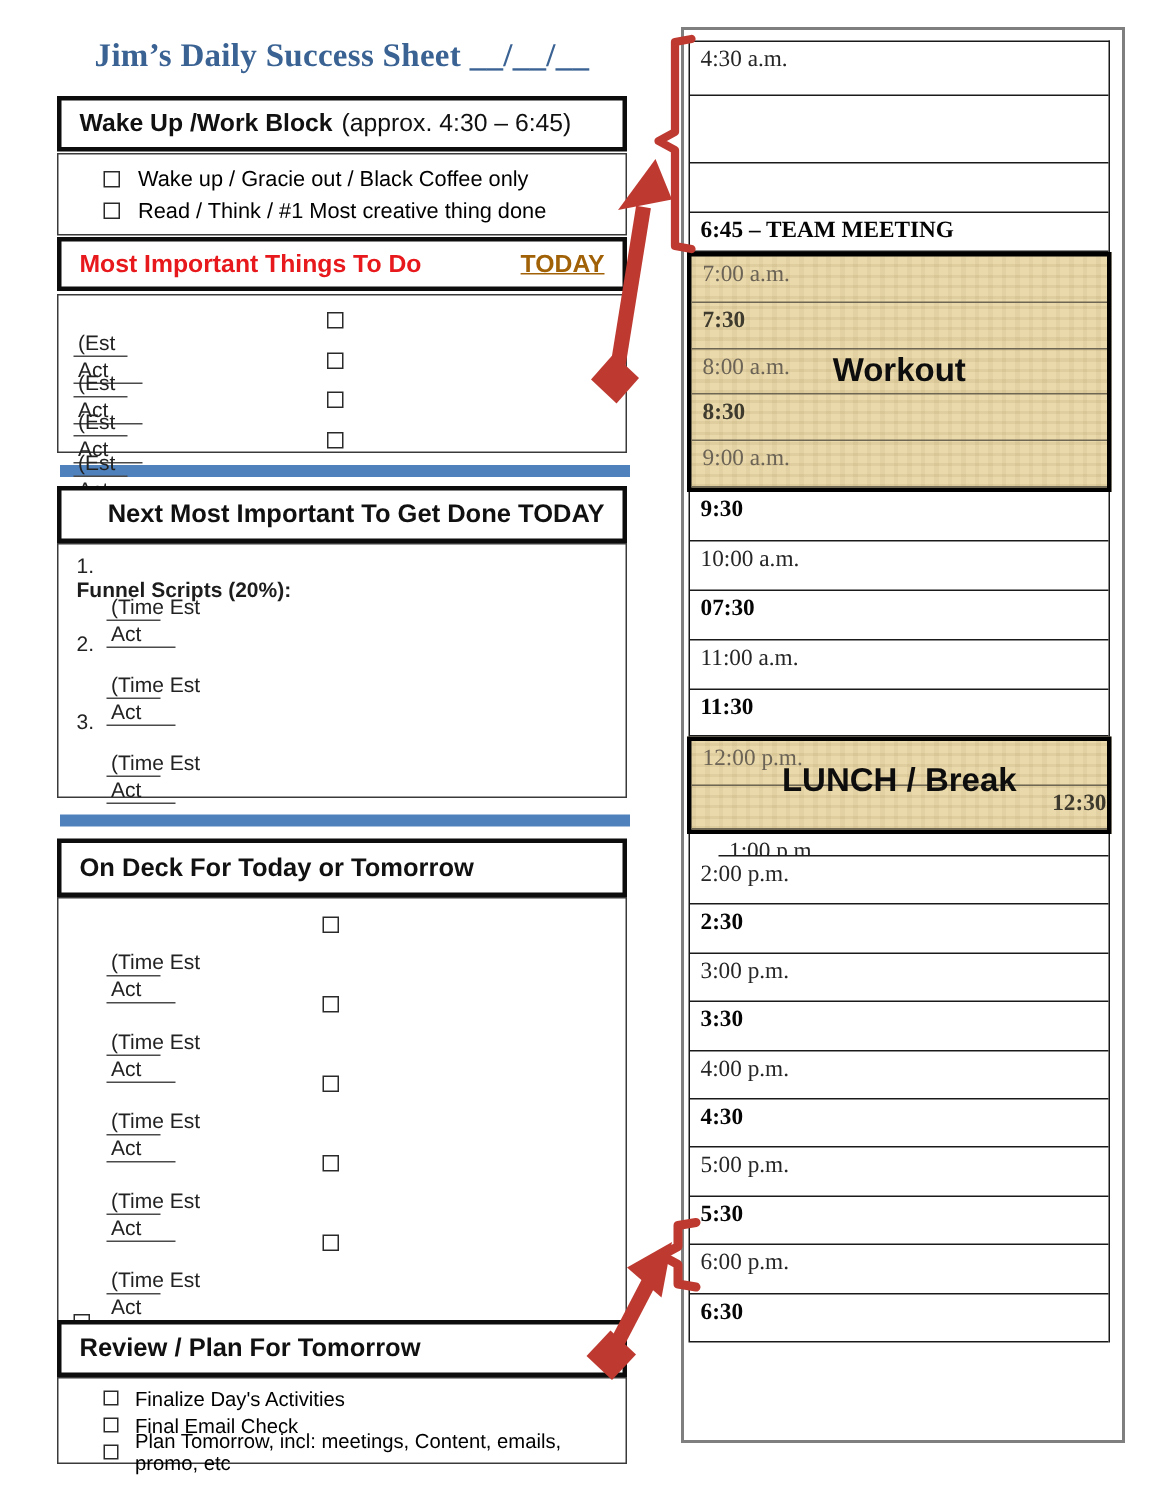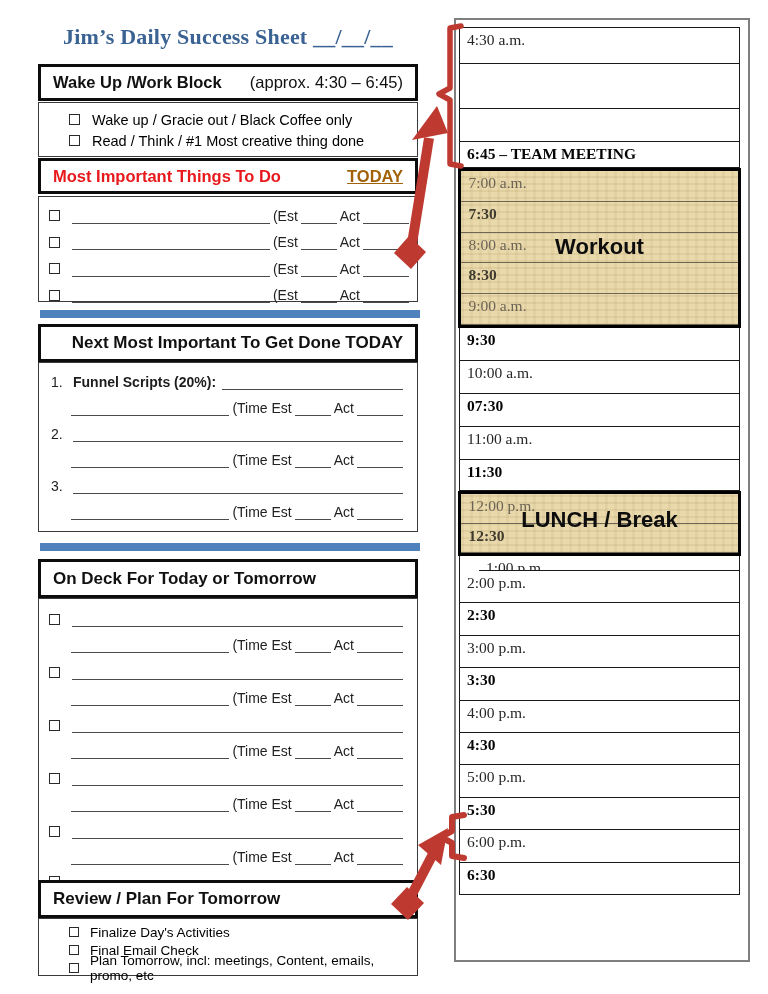--- a/index.html
+++ b/index.html
@@ -3,21 +3,21 @@
 <meta charset="utf-8">
 <style>
   html,body{margin:0;padding:0;background:#fff;}
   .page{position:relative;width:768px;height:994px;background:#fff;overflow:hidden;
         font-family:"Liberation Sans",sans-serif;}
   
   .lcol{position:absolute;left:38px;width:380px;box-sizing:border-box;}
   .doc-title{top:24px;height:32px;text-align:center;font-family:"Liberation Serif",serif;
              font-weight:bold;font-size:22px;color:#3A6293;letter-spacing:.2px;}
   .hdrbox{border:3.5px solid #0d0d0d;background:#fff;display:flex;align-items:center;
-          padding:0 12px;font-weight:bold;font-size:16.5px;color:#111;z-index:2;justify-content:space-between;}
+          padding:0 12px;font-weight:bold;font-size:16.5px;color:#111;z-index:2;}
   .hdrbox .note{font-weight:normal;margin-left:6px;}
   .bodybox{border:1.6px solid #3a3a3a;background:#fff;z-index:1;}
   .s1h{top:64px;height:37px;}
   .s1b{top:102px;height:55px;}
   .s2h{top:158px;height:36px;justify-content:center;}
   .s2h .red{color:#E8191C;}
   .s2h .red-u{color:#a16207;text-decoration:underline;}
   .s2b{top:196px;height:106px;}
   .bluebar{position:absolute;left:40px;width:380px;height:8px;background:#4F81BD;}
   .bar1{top:310px;} .bar2{top:543px;}
@@ -29,21 +29,21 @@
   .s5b{top:918px;height:58px;}
   
   .chk-list{padding:6px 10px 0 30px;font-size:14.5px;color:#000000;}
   .chk-item{display:flex;align-items:center;height:21px;}
   .s5b .chk-list{padding-top:4px;font-size:13.5px;}
   .s5b .chk-item{height:18px;}
   .cb{width:11px;height:11px;border:1.6px solid #2a2a2a;box-sizing:border-box;
       background:#fff;flex:0 0 auto;margin-right:12px;}
   .cb.small{width:10px;height:10px;margin-right:11px;}
   
-  .fill-row{display:flex;align-items:flex-end;padding:0 8px 5px 10px;box-sizing:border-box;}
+  .fill-row{display:flex;align-items:flex-start;padding:0 8px 5px 10px;box-sizing:border-box;flex-direction:column;}
   .fill-row .cb{align-self:center;margin-top:6px;}
   .wline{border-bottom:1.4px solid #4a4a4a;height:1px;}
   .wline.grow{flex:1 1 auto;}
   .wline.short{width:36px;flex:0 0 auto;}
   .wline.end{width:46px;flex:0 0 auto;}
   .flabel{font-size:14px;color:#222;margin:0 3px;white-space:nowrap;flex:0 0 auto;}
   .mi-row{height:26.5px;}
   .num{width:22px;flex:0 0 auto;font-size:14px;color:#222;}
   .lead{font-weight:bold;font-size:14px;color:#1d1d1d;margin-right:6px;white-space:nowrap;flex:0 0 auto;}
   .n-row{height:26px;padding-left:12px;padding-right:14px;}
@@ -273,21 +273,21 @@
           <div class="srow" style="height: 30.8px;">9:00 a.m.</div>
           <div class="block-label mid">Workout</div>
         </div>
         <div class="srow bold" style="height: 33px;">9:30</div>
         <div class="srow" style="height: 33px;">10:00 a.m.</div>
         <div class="srow bold" style="height: 33px;">07:30</div>
         <div class="srow" style="height: 33px;">11:00 a.m.</div>
         <div class="srow bold" style="height: 31px;">11:30</div>
         <div class="sblock">
           <div class="srow" style="height: 30px;">12:00 p.m.</div>
-          <div class="srow bold" style="height: 29px;">12:30</div>
+          <div class="srow bold" style="height: 29px; text-align: right;">12:30</div>
           <div class="block-label upper">LUNCH / Break</div>
         </div>
         <div class="srow" style="height: 15px; margin-left: 19px;">1:00 p.m.</div>
         <div class="srow" style="height: 32.4px;">2:00 p.m.</div>
         <div class="srow bold" style="height: 32.4px;">2:30</div>
         <div class="srow" style="height: 32.4px;">3:00 p.m.</div>
         <div class="srow bold" style="height: 32.4px;">3:30</div>
         <div class="srow" style="height: 32.4px;">4:00 p.m.</div>
         <div class="srow bold" style="height: 32.4px;">4:30</div>
         <div class="srow" style="height: 32.4px;">5:00 p.m.</div>

